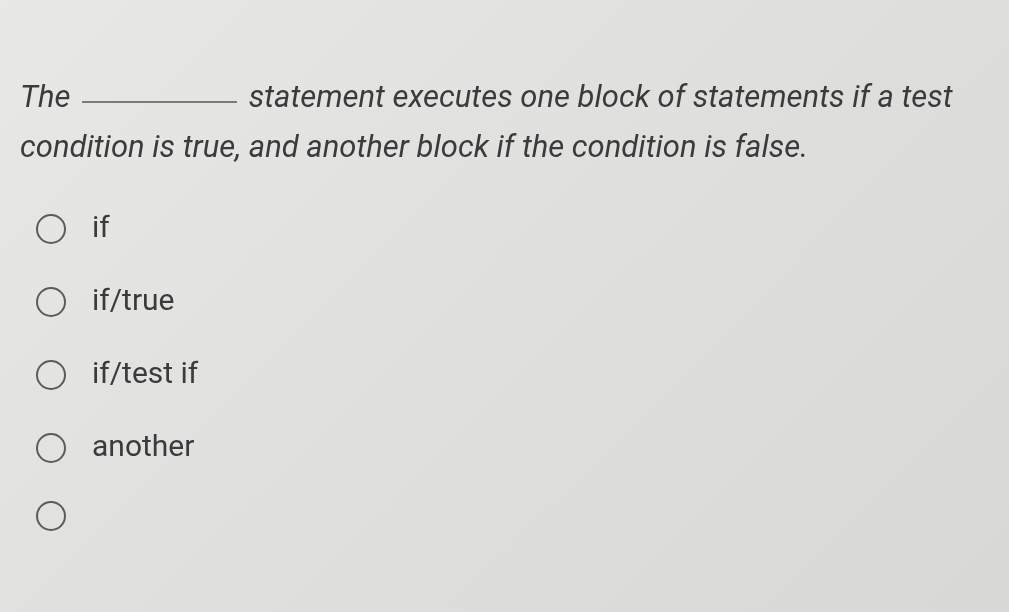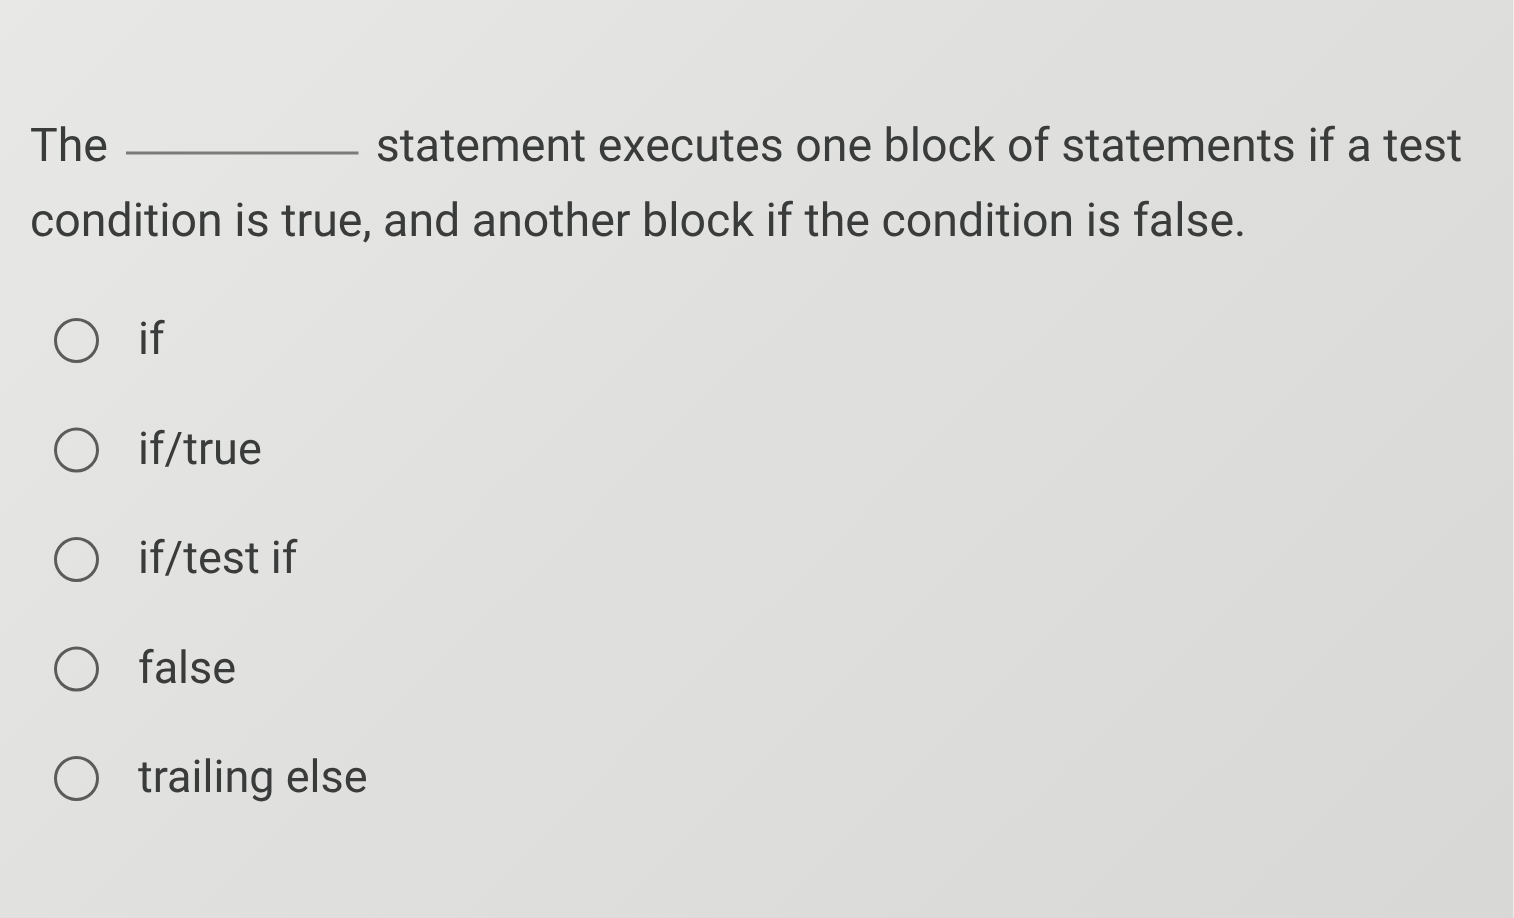--- a/index.html
+++ b/index.html
@@ -14,36 +14,37 @@
     }
     .content {
       padding: 72px 20px 0 20px;
     }
     .question-text {
       font-size: 31px;
       color: #3a3c3b;
       line-height: 1.6;
       margin-bottom: 38px;
       font-weight: 400;
+      font-style: italic;
     }
     .blank {
       display: inline-block;
       border-bottom: 2px solid #7a7b7a;
       width: 155px;
       margin: 0 4px;
       vertical-align: baseline;
       position: relative;
       top: -4px;
     }
     .options {
       padding-left: 16px;
     }
     .option-row {
       display: flex;
-      align-items: center;
+      align-items: flex-end;
       margin-bottom: 38px;
     }
     .radio {
       width: 26px;
       height: 26px;
       border: 2.5px solid #5a5c5b;
       border-radius: 50%;
       margin-right: 26px;
       flex-shrink: 0;
       background: transparent;
@@ -73,20 +74,19 @@
     <div class="option-row">
       <div class="radio"></div>
       <div class="option-label">if/true</div>
     </div>
     <div class="option-row">
       <div class="radio"></div>
       <div class="option-label">if/test if</div>
     </div>
     <div class="option-row">
       <div class="radio"></div>
-      <div class="option-label">false</div>
+      <div class="option-label">another</div>
     </div>
     <div class="option-row">
       <div class="radio"></div>
-      <div class="option-label">trailing else</div>
     </div>
   </div>
 </div>
 
 </body></html>

